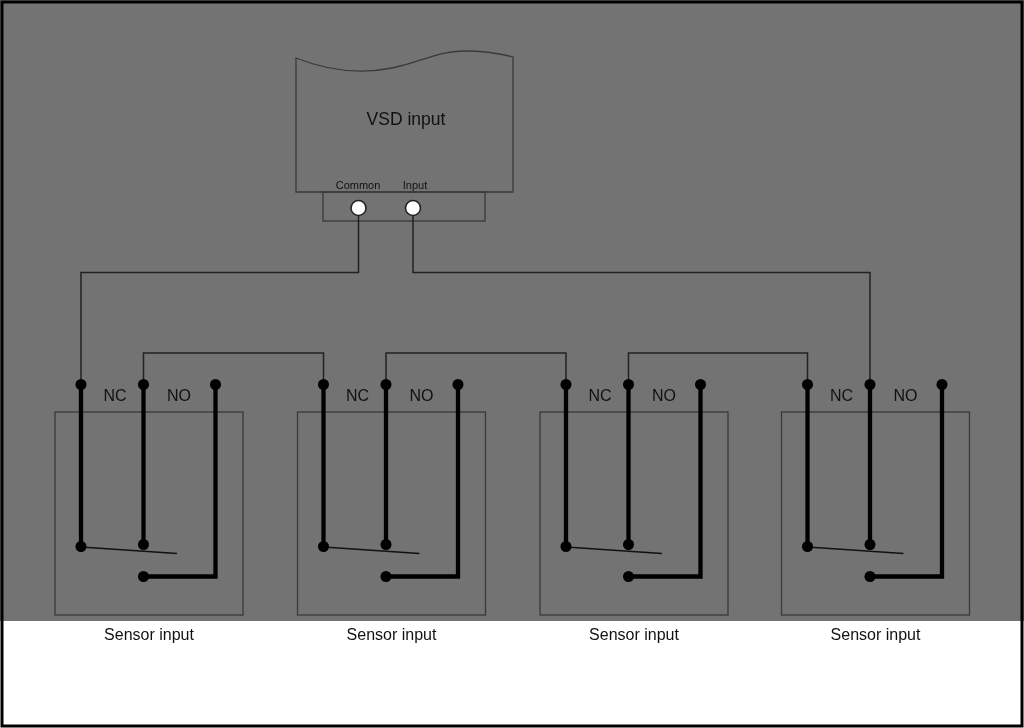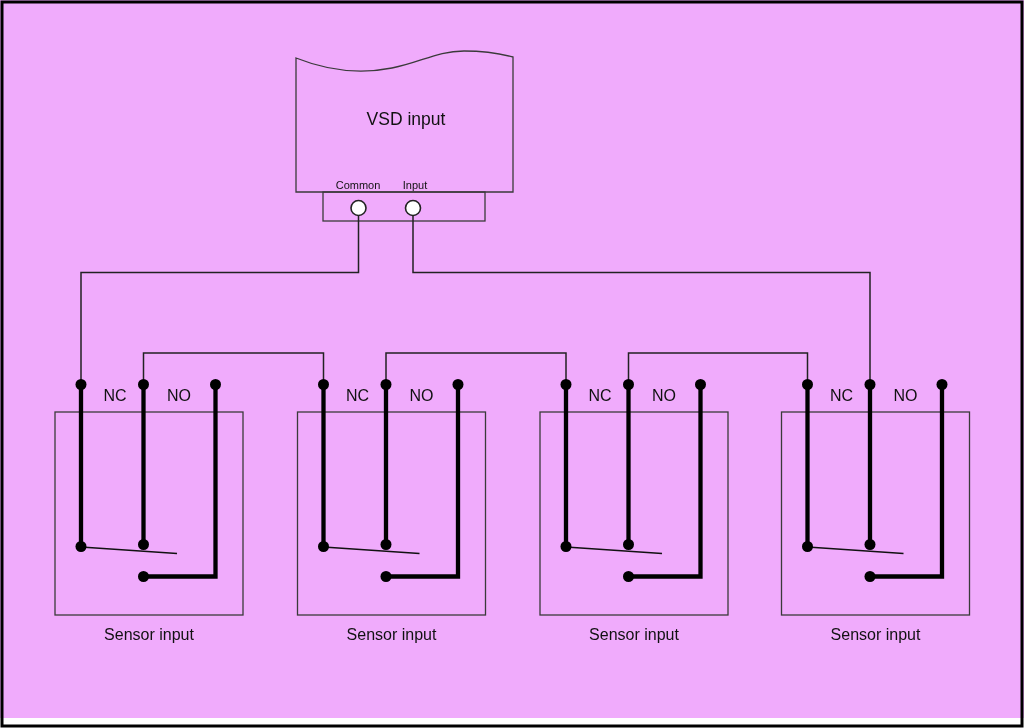--- a/index.html
+++ b/index.html
@@ -7,22 +7,22 @@
     padding: 0;
     background: #ffffff;
     width: 1024px;
     height: 728px;
     overflow: hidden;
     font-family: "Liberation Sans", sans-serif;
   }
   .stage {
     position: relative;
     width: 1024px;
-    height: 718px;
-    background: #f0abfc;
+    height: 621px;
+    background: #737373;
   }
   svg { display: block; }
   text {
     fill: #111111;
     font-family: "Liberation Sans", sans-serif;
   }
   .t-vsd    { font-size: 17.5px; }
   .t-term   { font-size: 11px; }
   .t-nc     { font-size: 16px; }
   .t-sensor { font-size: 16px; }

